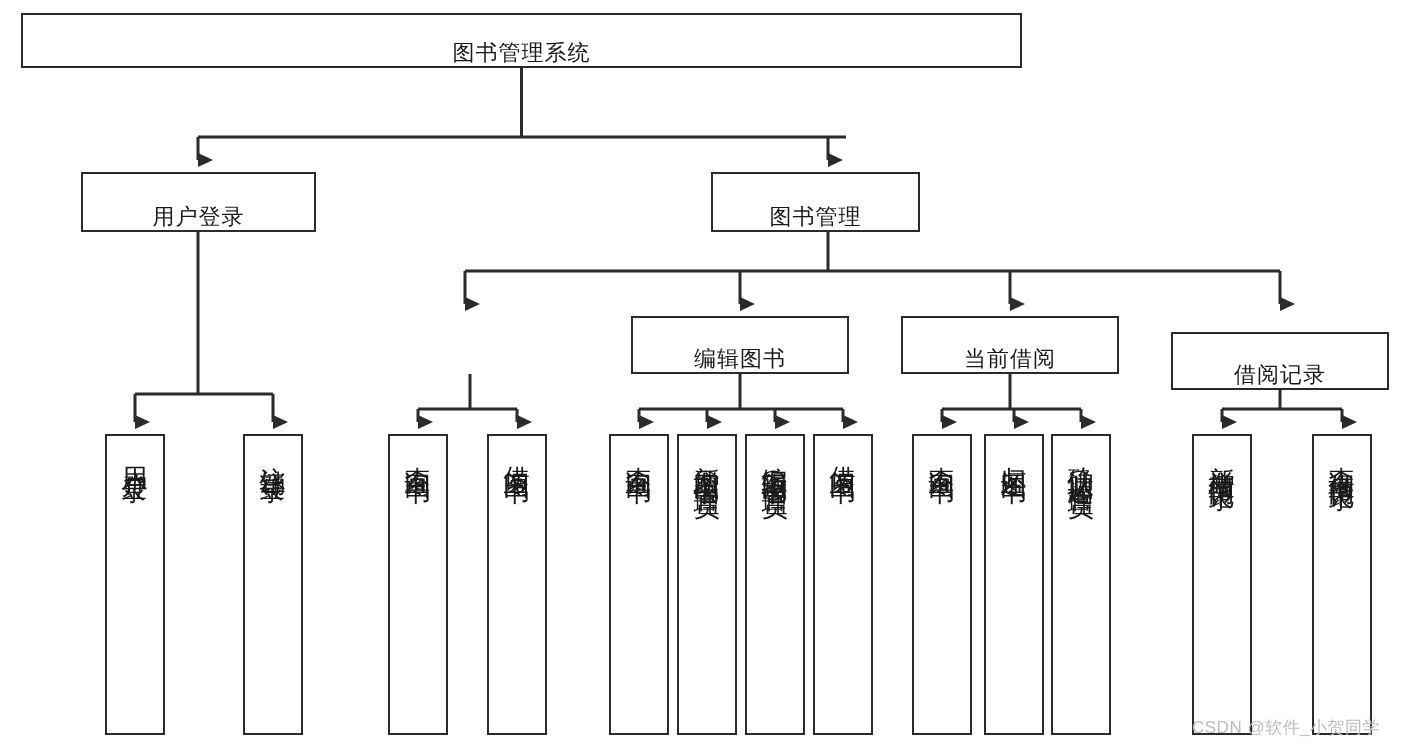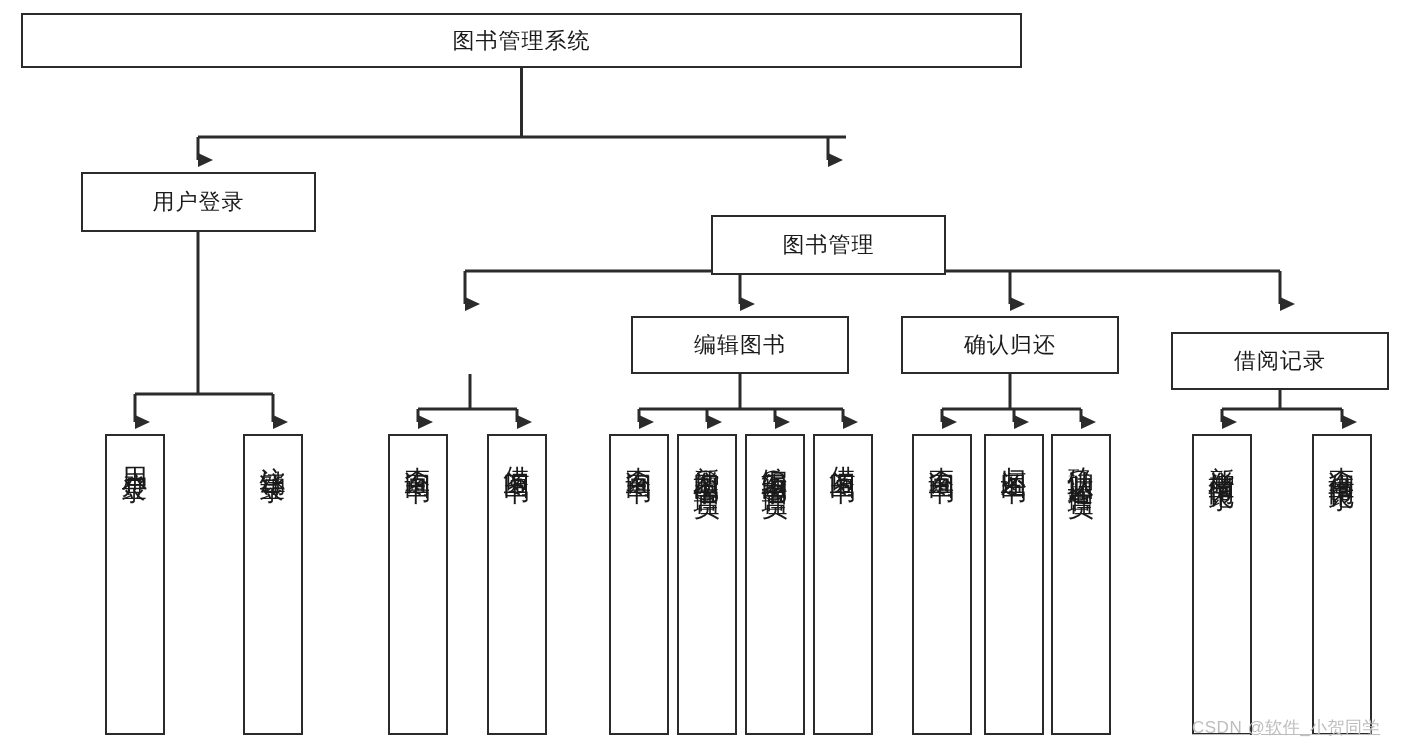--- a/index.html
+++ b/index.html
@@ -23,21 +23,21 @@
     top: 0;
     width: 1405px;
     height: 747px;
   }
   .node-box {
     position: absolute;
     box-sizing: border-box;
     background: #ffffff;
     border: 2px solid #2b2b2b;
     display: flex;
-    align-items: center;
+    align-items: flex-end;
     justify-content: center;
     color: #1a1a1a;
   }
   .node-label {
     text-align: center;
     line-height: 1.18;
     white-space: nowrap;
   }
   .node-h .node-label {
     font-size: 22px;
@@ -121,29 +121,29 @@
     </g>
   </svg>
 
   <div class="node-box node-h" style="left:21px; top:13px; width:1001px; height:55px;">
     <span class="node-label">图书管理系统</span>
   </div>
 
   <div class="node-box node-h" style="left:81px; top:172px; width:235px; height:60px;">
     <span class="node-label">用户登录</span>
   </div>
-  <div class="node-box node-h" style="left:711px; top:172px; width:235px; height:60px;margin-top:43px;">
+  <div class="node-box node-h" style="left:711px; top:172px; width:209px; height:60px;">
     <span class="node-label">图书管理</span>
   </div>
 
   <div class="node-box node-h" style="left:631px; top:316px; width:218px; height:58px;">
     <span class="node-label">编辑图书</span>
   </div>
   <div class="node-box node-h" style="left:901px; top:316px; width:218px; height:58px;">
-    <span class="node-label">确认归还</span>
+    <span class="node-label">当前借阅</span>
   </div>
   <div class="node-box node-h" style="left:1171px; top:332px; width:218px; height:58px;">
     <span class="node-label">借阅记录</span>
   </div>
 
   <div class="node-box node-v" style="left:105px; top:434px; width:60px; height:301px;">
     <span class="node-label">用户登录</span>
   </div>
   <div class="node-box node-v" style="left:243px; top:434px; width:60px; height:301px;">
     <span class="node-label">注销登录</span>
@@ -179,15 +179,15 @@
     <span class="node-label">确认归还（管理员）</span>
   </div>
 
   <div class="node-box node-v" style="left:1192px; top:434px; width:60px; height:301px;">
     <span class="node-label">新增借阅记录</span>
   </div>
   <div class="node-box node-v" style="left:1312px; top:434px; width:60px; height:301px;">
     <span class="node-label">查询借阅记录</span>
   </div>
 
-  <div class="watermark" style="left:1192px; top:716px;text-decoration:underline;">CSDN @软件_小贺同学</div>
+  <div class="watermark" style="left:1192px; top:716px;">CSDN @软件_小贺同学</div>
 
 </div>
 
 </body></html>

